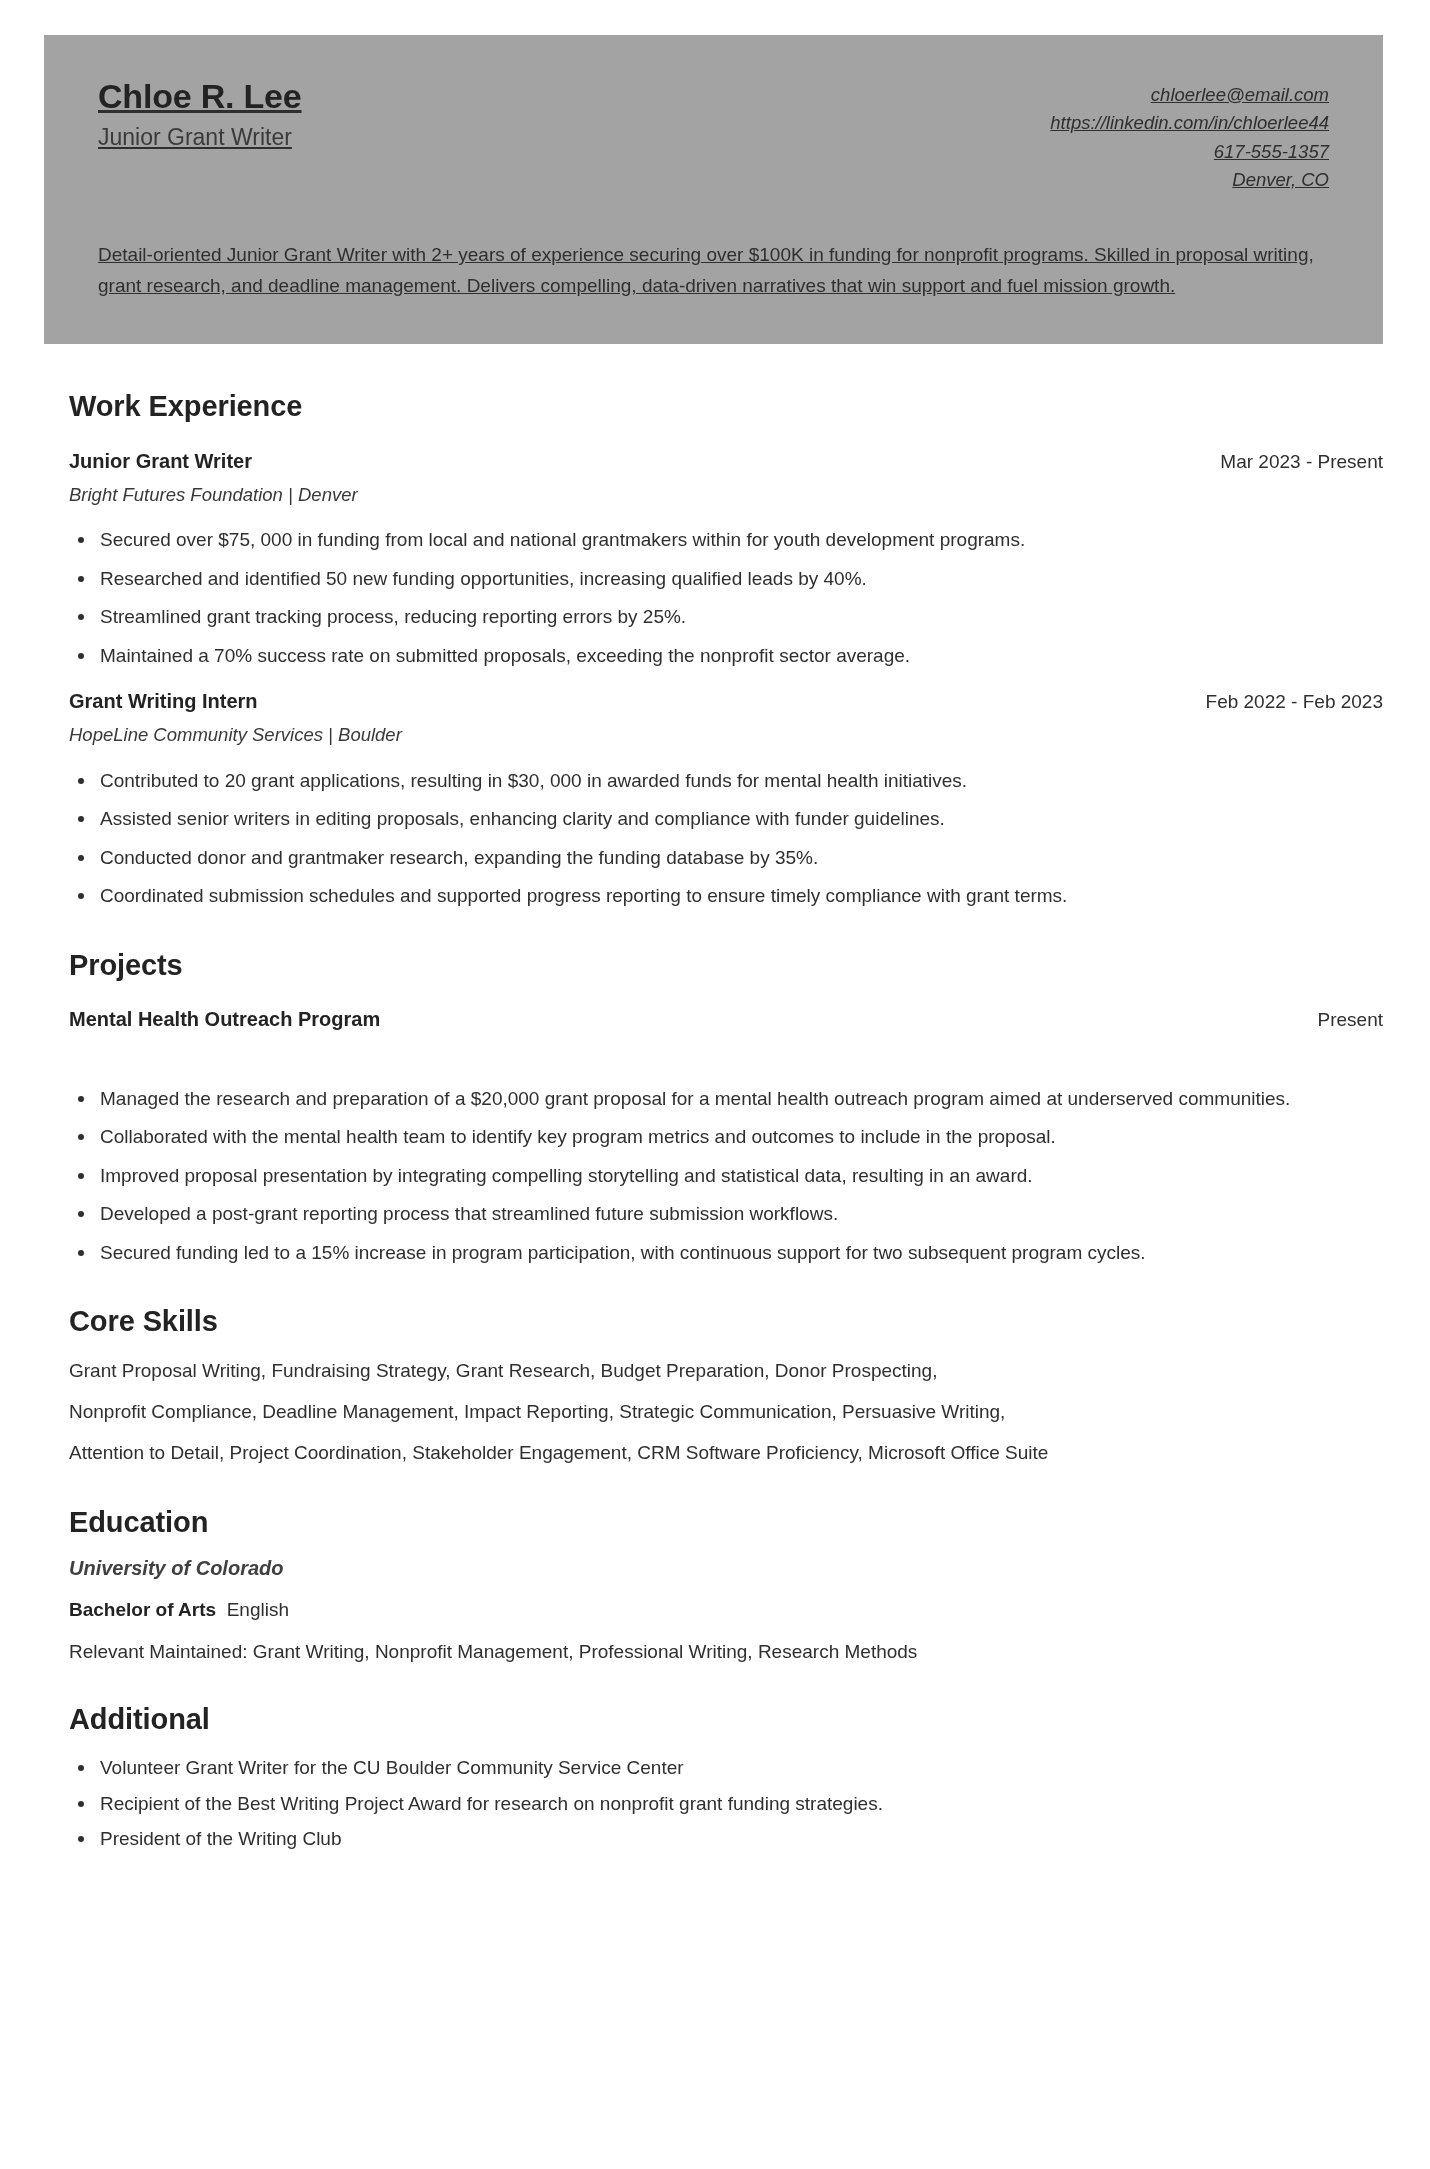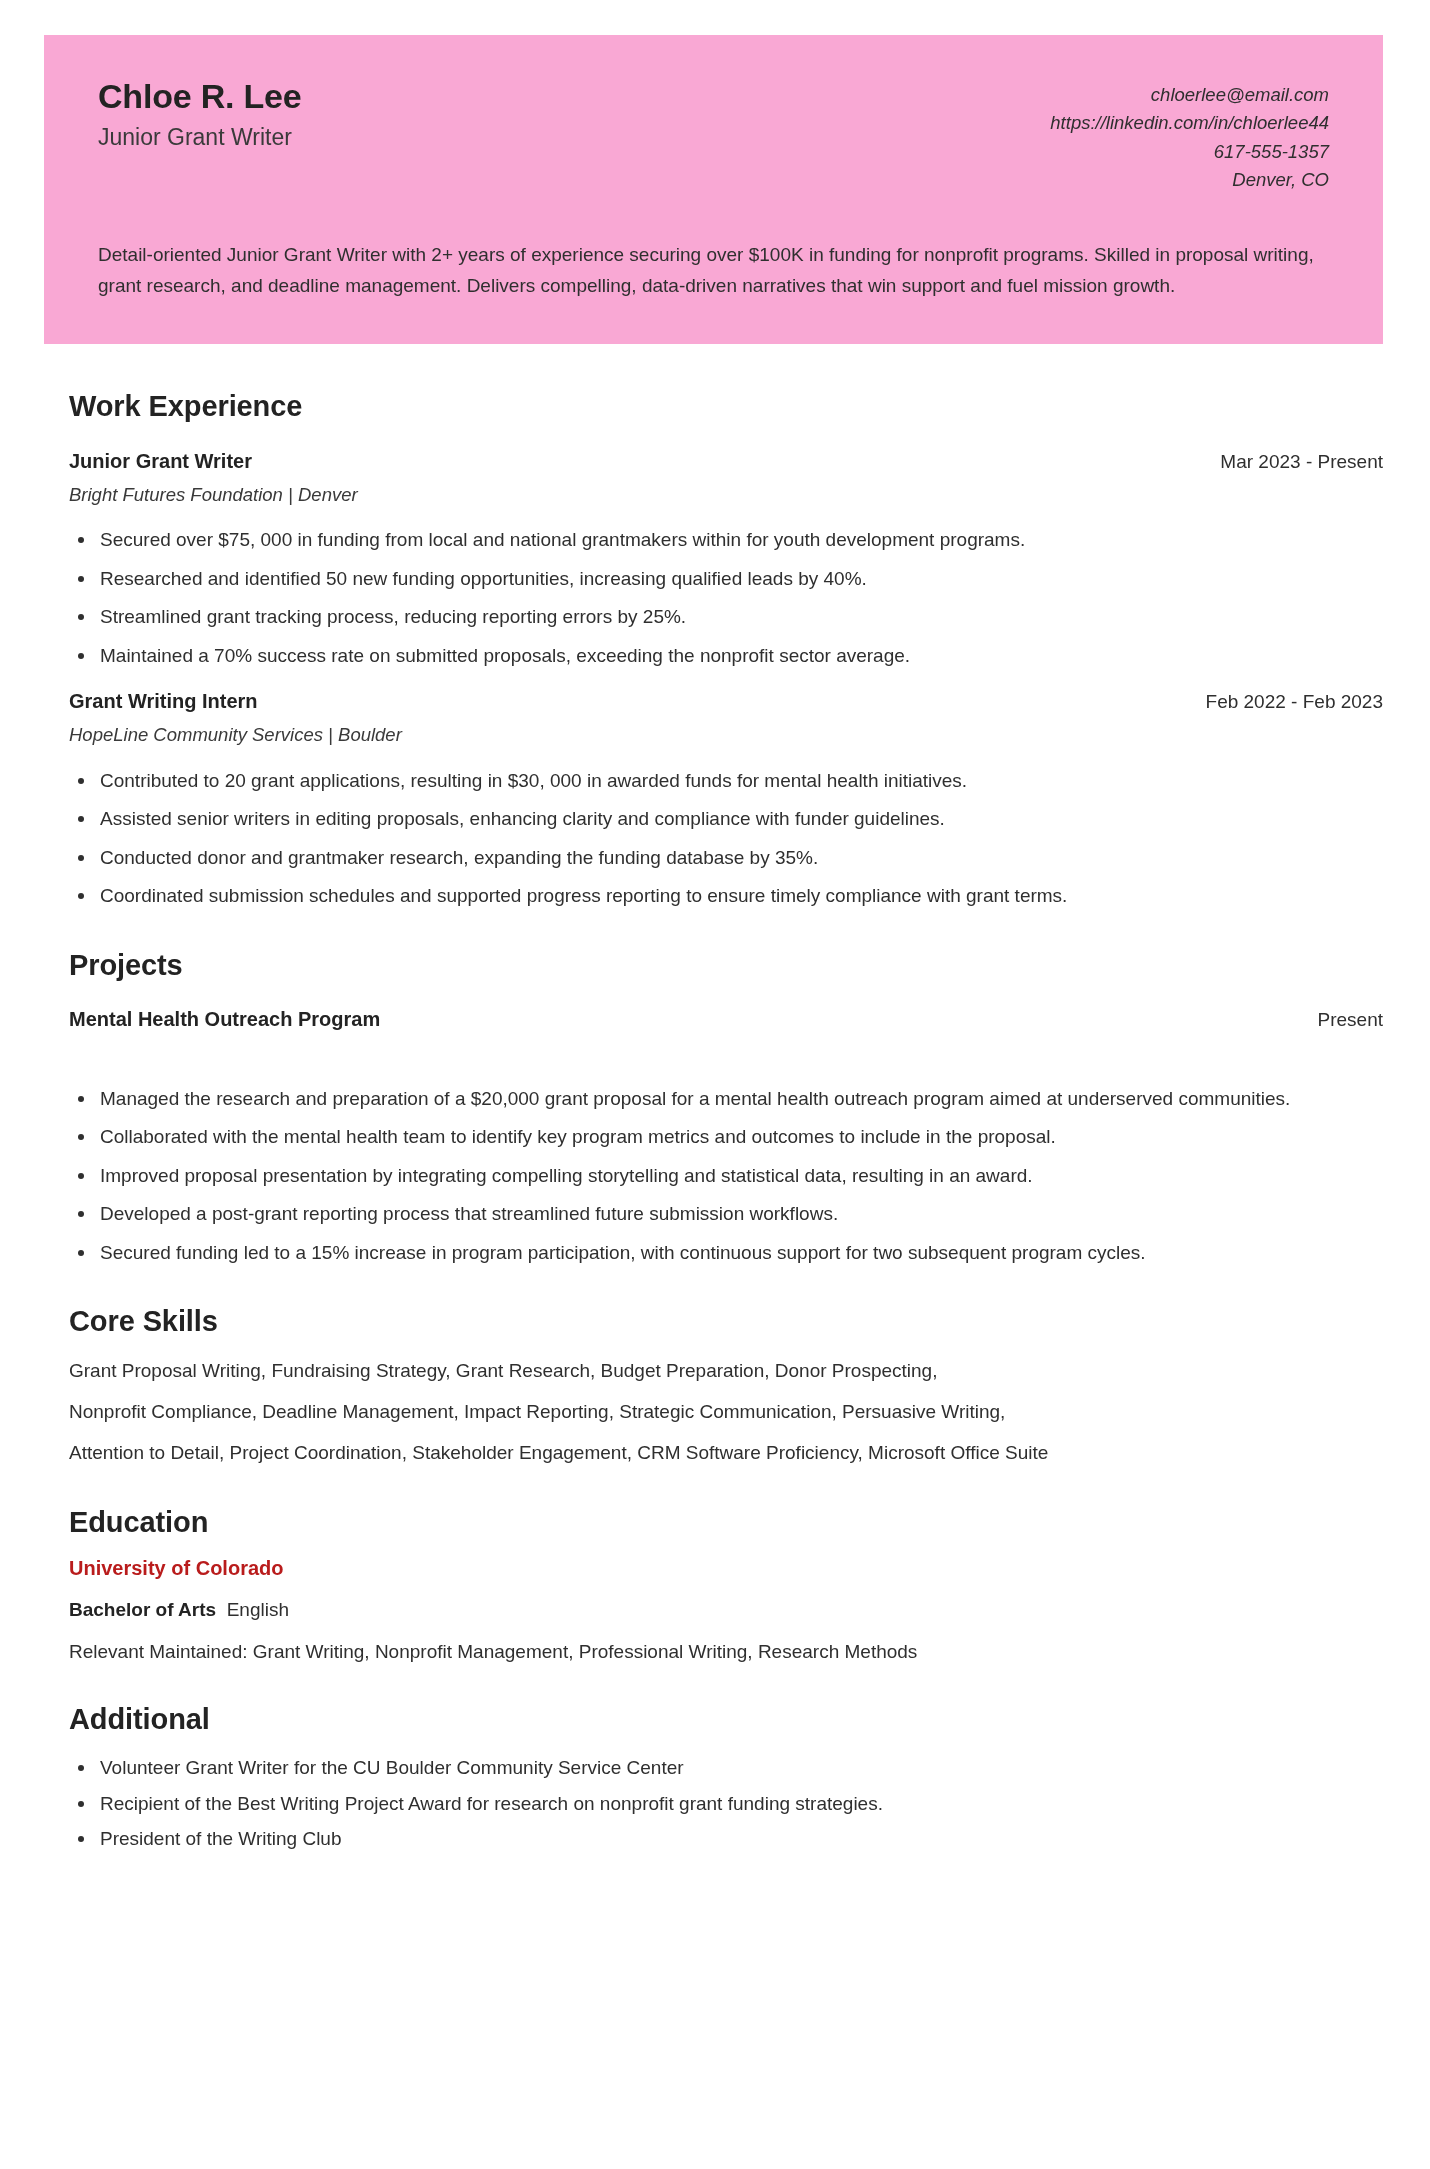--- a/index.html
+++ b/index.html
@@ -19,23 +19,24 @@
     width: 1430px;
     min-height: 2169px;
     background: #ffffff;
     box-sizing: border-box;
     position: relative;
   }
 
   
   .header-panel {
     margin: 35px 47px 0 44px;
-    background: #f9a8d4;
+    background: #a3a3a3;
     padding: 40px 54px 42px 54px;
     box-sizing: border-box;
+    text-decoration: underline;
   }
 
   .header-top {
     display: flex;
     justify-content: space-between;
     align-items: flex-start;
   }
 
   .identity { padding-top: 2px; }
 
@@ -158,22 +159,23 @@
     color: #2f2f2f;
     margin-bottom: 12px;
   }
   .skills-line:last-child { margin-bottom: 0; }
 
   
   .edu-body { margin: 14px 0 0 25px; }
   .edu-school {
     font-size: 20px;
     font-weight: bold;
-    color: #b91c1c;
-    line-height: 1.3;
+    color: #404040;
+    line-height: 1.3;
+    font-style: italic;
   }
   .edu-degree-row {
     margin-top: 16px;
     font-size: 19px;
     color: #2f2f2f;
     line-height: 1.35;
   }
   .edu-degree {
     font-weight: bold;
     color: #232323;

